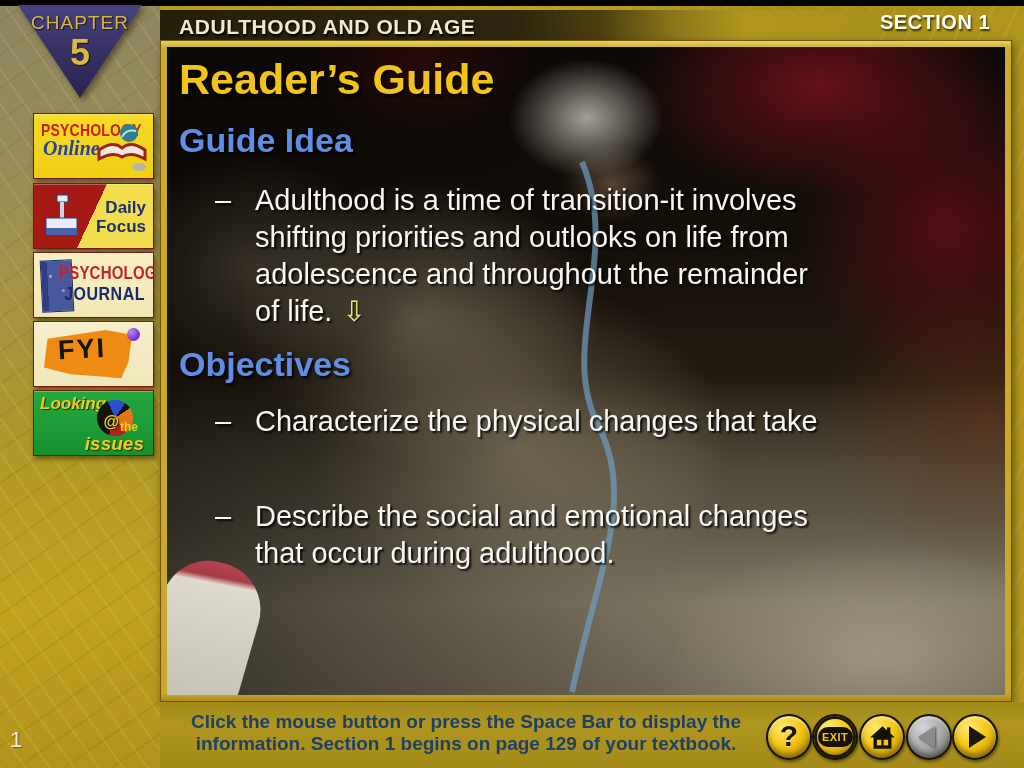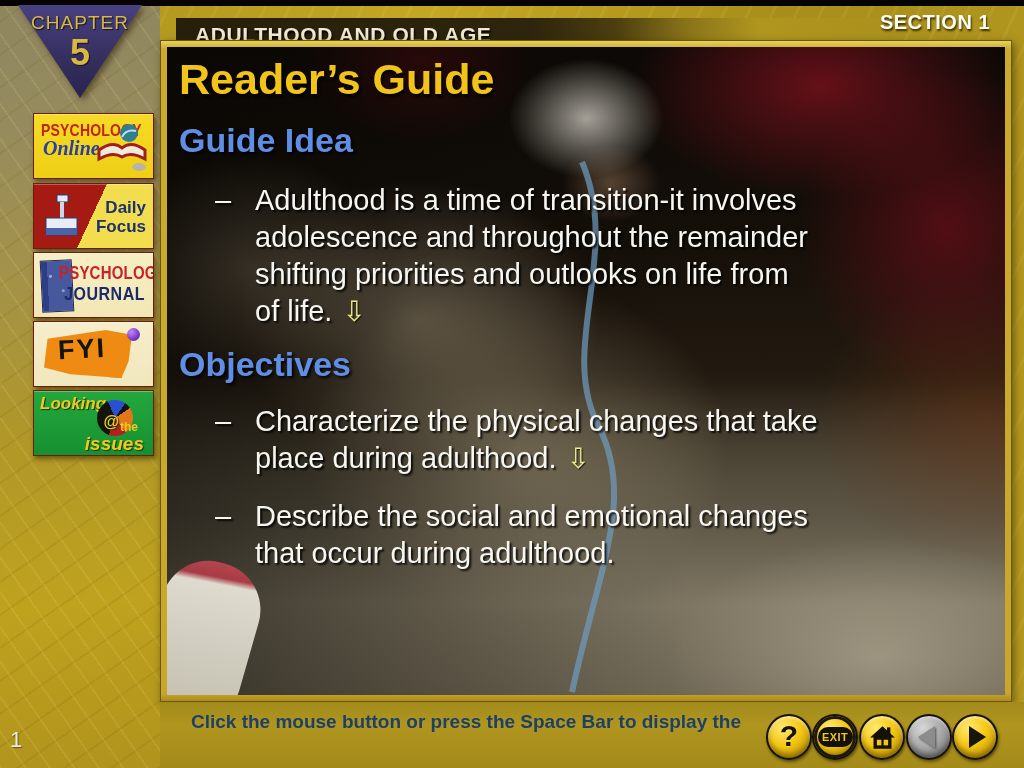--- a/index.html
+++ b/index.html
@@ -6,23 +6,22 @@
   #stage{
     position:relative;width:1024px;height:768px;overflow:hidden;
     font-family:"Liberation Sans",sans-serif;
     background:
       repeating-linear-gradient(115deg, rgba(255,245,170,0.07) 0 3px, rgba(0,0,0,0) 3px 22px),
       linear-gradient(100deg,#ab911d 0%,#c4a824 38%,#a78d1a 68%,#b59a20 100%);
   }
   
   .top-black{position:absolute;left:0;top:0;width:1024px;height:6px;background:#050403;}
   .topbar{
-    position:absolute;left:160px;top:18px;width:711px;height:34px;
+    position:absolute;left:160px;top:10px;width:711px;height:34px;
     background:linear-gradient(90deg,#261f0b 0%,#2d250d 50%,#4d3f10 62%,#8a7419 72%,#b0961f 82%,#ab911d 100%);
-    margin-left:16px;
   }
   .topbar-title{
     color:#f1ead0;font-weight:bold;font-size:21px;letter-spacing:.6px;
     line-height:34px;padding-left:19px;text-shadow:1px 2px 2px #000;
   }
   .section-label{
     position:absolute;top:11px;right:34px;color:#fdfdf4;font-weight:bold;font-size:20px;
     letter-spacing:.5px;text-shadow:1px 2px 2px rgba(35,28,2,.85);
   }
   .chapter-badge{
@@ -245,49 +244,49 @@
     </div>
 
     <div class="slide-content">
       <div class="slide-heading">Reader’s Guide</div>
 
       <div class="section-title t-mainidea">Guide Idea</div>
       <div class="bullet b1">
         <span class="dash">–</span>
         <span class="lines">
           <span class="line">Adulthood is a time of transition-it involves</span>
+          <span class="line">shifting priorities and outlooks on life from</span>
           <span class="line">adolescence and throughout the remainder</span>
-          <span class="line">shifting priorities and outlooks on life from</span>
           <span class="line"><span>of life.</span><span class="down-arrow">⇩</span></span>
         </span>
       </div>
 
       <div class="section-title t-objectives">Objectives</div>
       <div class="bullet b2">
         <span class="dash">–</span>
         <span class="lines">
           <span class="line">Characterize the physical changes that take</span>
-          <span class="line"><span>place during adulthood.</span><span class="down-arrow">⇩</span></span>
         </span>
       </div>
 
       <div class="bullet b3">
         <span class="dash">–</span>
         <span class="lines">
           <span class="line">Describe the social and emotional changes</span>
           <span class="line">that occur during adulthood.</span>
         </span>
       </div>
     </div>
   </div>
 
   <div class="footer-bar"></div>
 
   <div class="footer-text">
     <div>Click the mouse button or press the Space Bar to display the</div>
+    <div>information. Section 1 begins on page 129 of your textbook.</div>
   </div>
 
   <div class="page-number">1</div>
 
   <div class="nav-btn nav-help">
     <span class="q-glyph">?</span>
   </div>
   <div class="nav-btn nav-exit">
     <span class="exit-oval">
         <span class="exit-text">EXIT</span>

